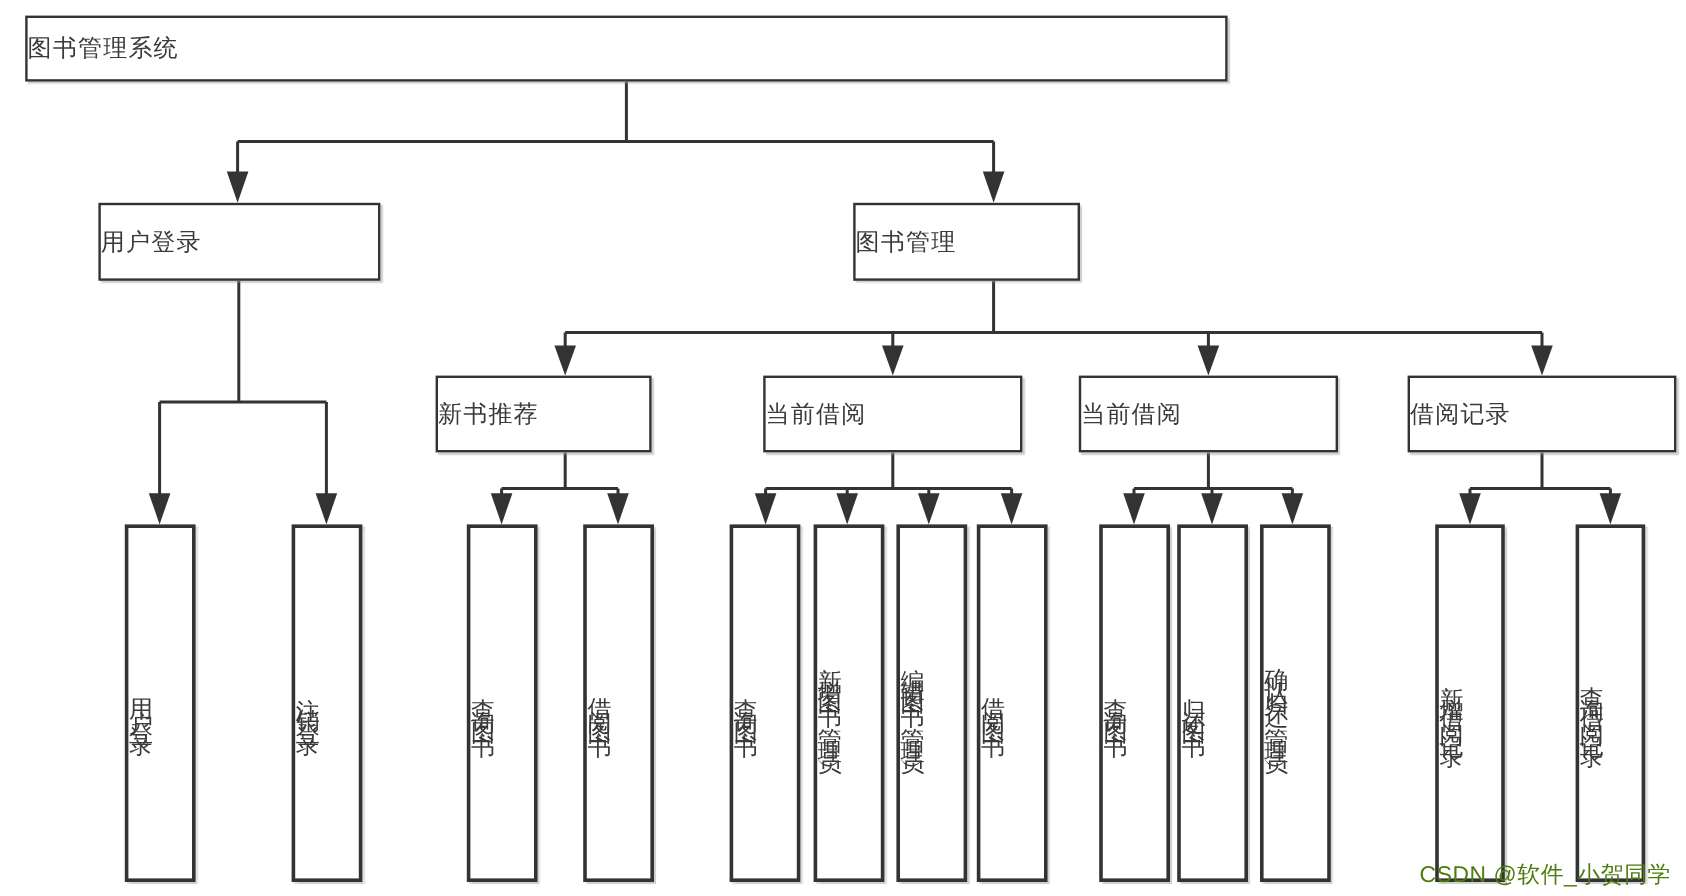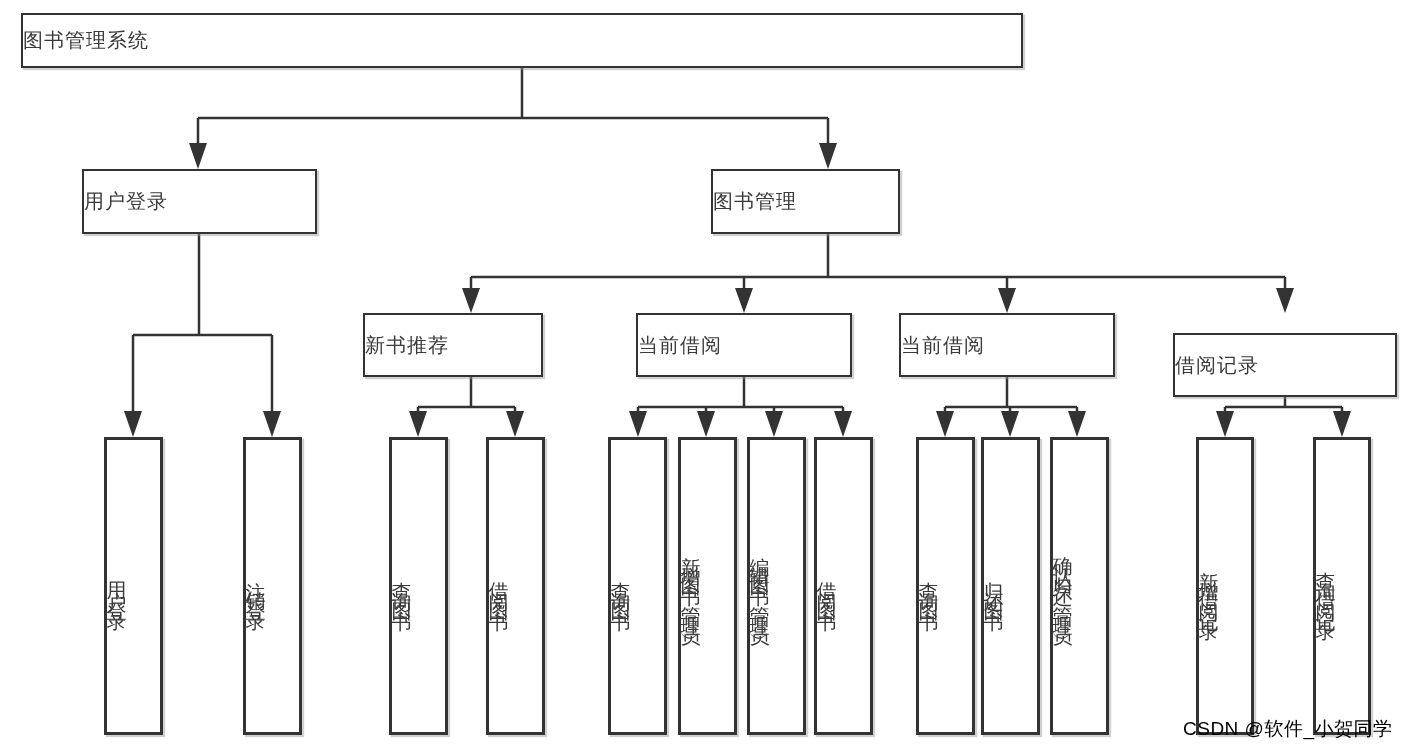--- a/index.html
+++ b/index.html
@@ -52,21 +52,21 @@
     letter-spacing: 10px;
     font-size: 20px;
     line-height: 1;
     white-space: normal;
   }
   .watermark {
     position: absolute;
     left: 1183px;
     top: 716px;
     font-size: 19px;
-    color: #000000;
+    color: #4d7c0f;
     letter-spacing: 0.5px;
     z-index: 5;
     white-space: nowrap;
   }
 </style>
 </head>
 <body>
 
 <div class="stage">
 
@@ -126,21 +126,21 @@
 
   <div class="box" style="left:363px; top:313px; width:180px; height:64px;">
     <span class="lbl">新书推荐</span>
   </div>
   <div class="box" style="left:636px; top:313px; width:216px; height:64px;">
     <span class="lbl">当前借阅</span>
   </div>
   <div class="box" style="left:899px; top:313px; width:216px; height:64px;">
     <span class="lbl">当前借阅</span>
   </div>
-  <div class="box" style="left:1173px; top:313px; width:224px; height:64px;margin-top:20px;">
+  <div class="box" style="left:1173px; top:313px; width:224px; height:64px;">
     <span class="lbl">借阅记录</span>
   </div>
 
   <div class="box leaf" style="left:104px;">
     <span class="lbl">用户登录</span>
   </div>
   <div class="box leaf" style="left:243px;">
     <span class="lbl">注销登录</span>
   </div>
 

